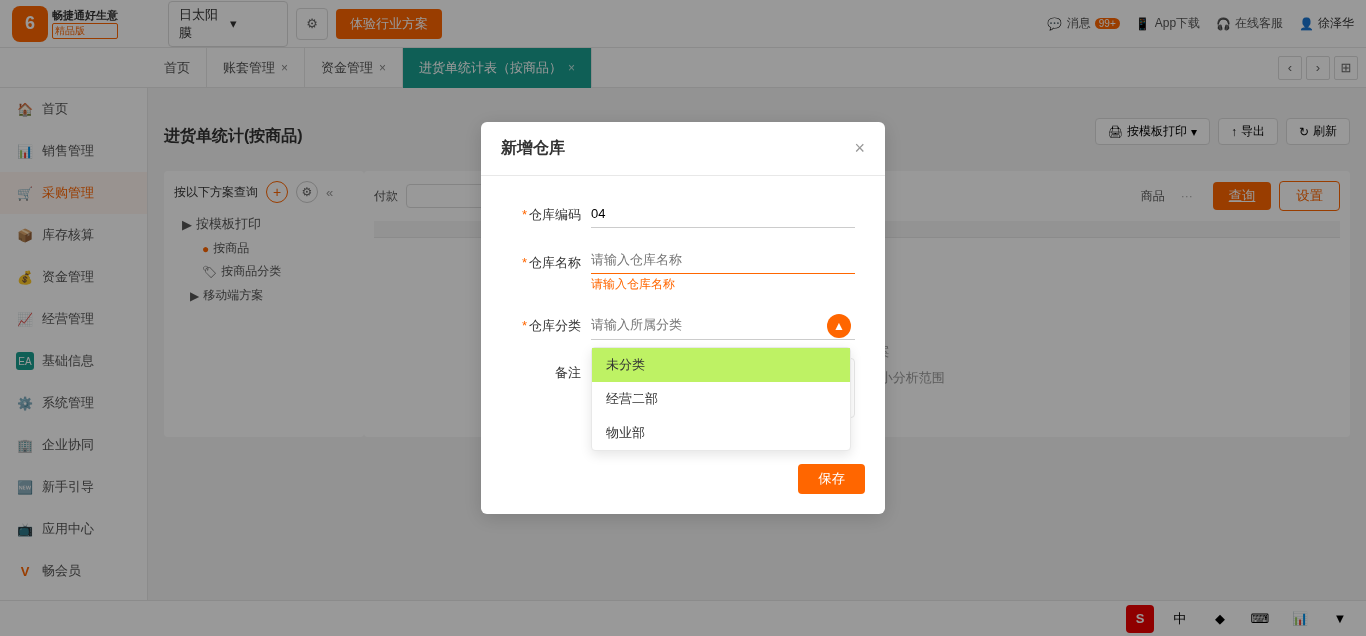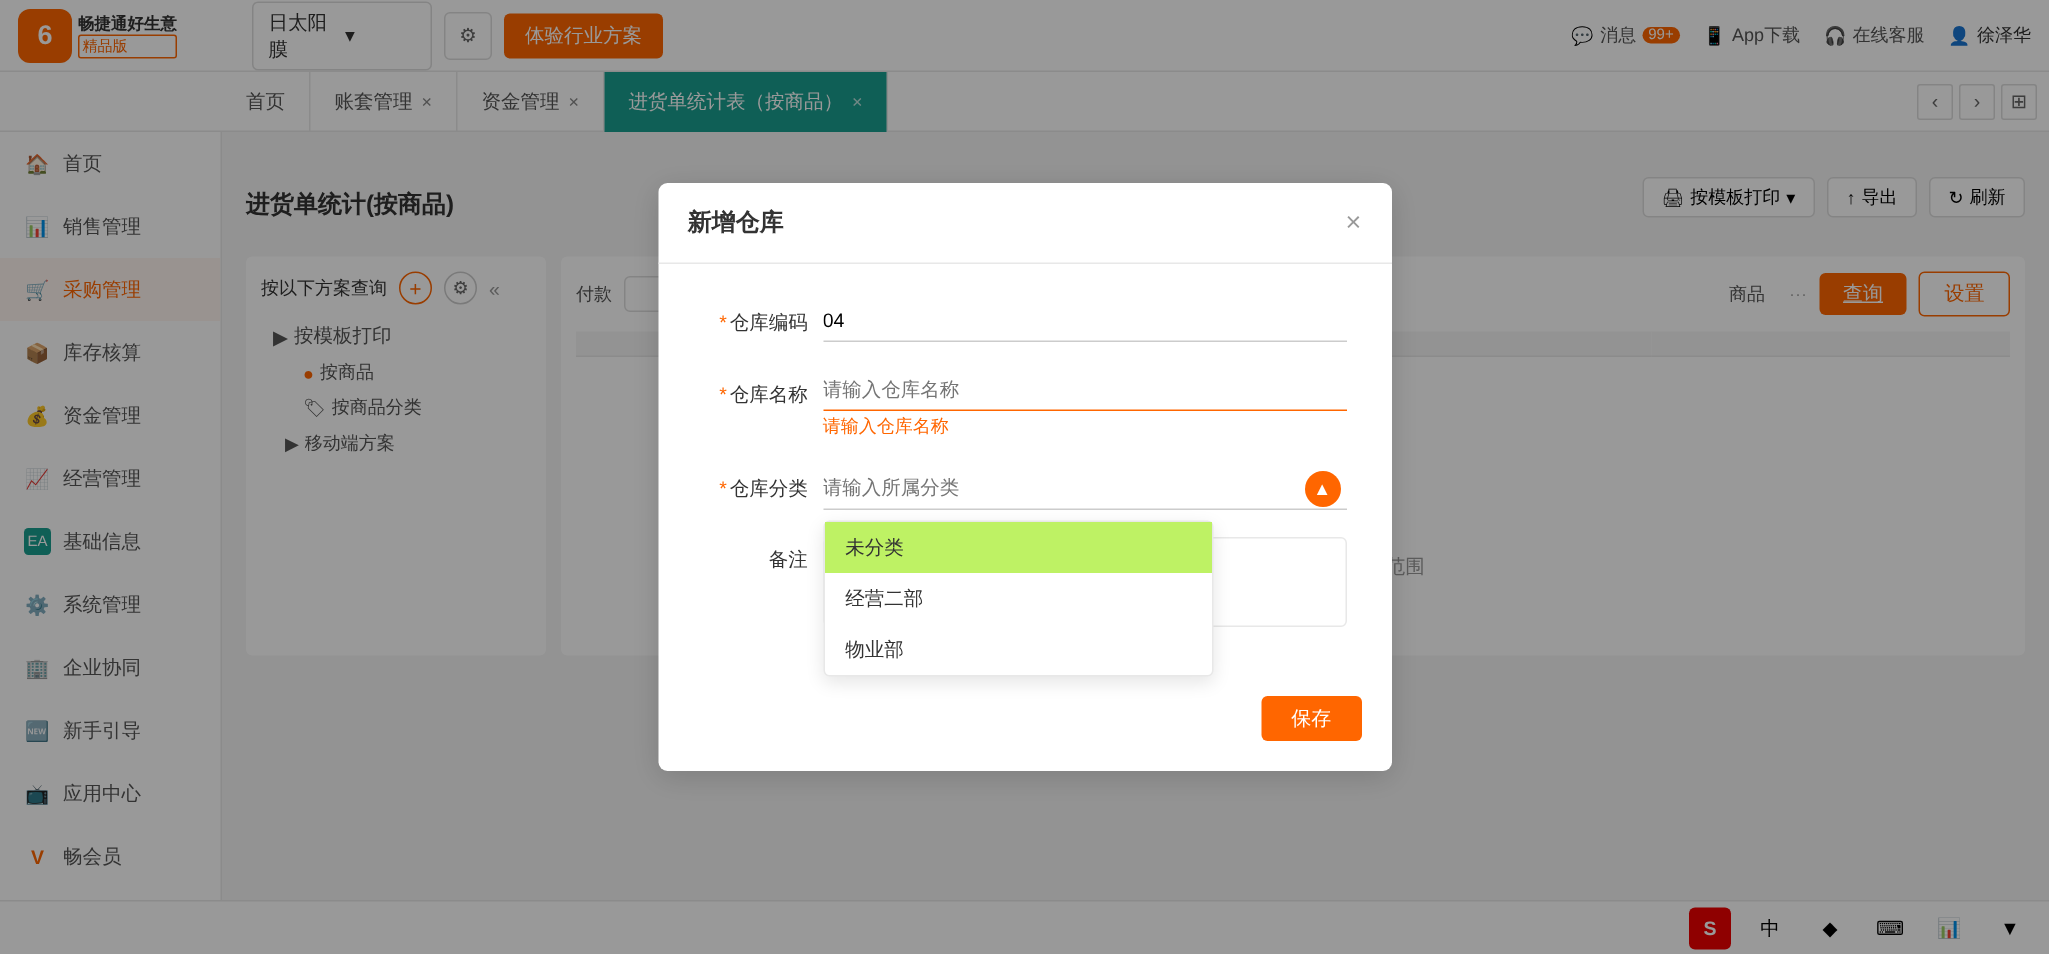--- a/index.html
+++ b/index.html
@@ -175,21 +175,21 @@
     }
 
     
     .overlay {
       position: fixed; top: 0; left: 0; width: 100%; height: 100%;
       background: rgba(0,0,0,0.4); z-index: 100;
       display: flex; align-items: center; justify-content: center;
     }
     .dialog {
       background: #fff; border-radius: 6px; padding: 0;
-      width: 489px; box-shadow: 0 4px 20px rgba(0,0,0,0.15);
+      width: 404px; box-shadow: 0 4px 20px rgba(0,0,0,0.15);
       position: relative;
     }
     .dialog-header {
       display: flex; align-items: center; justify-content: space-between;
       padding: 16px 20px; border-bottom: 1px solid #e8e8e8;
     }
     .dialog-title { font-size: 16px; font-weight: bold; color: #333; }
     .close-btn { cursor: pointer; color: #999; font-size: 18px; }
     .dialog-body { padding: 24px 30px 16px; }
     .form-row {
@@ -252,21 +252,21 @@
 
     
     .hint-section {
       display: flex; flex-direction: column; align-items: center;
       justify-content: center; padding: 40px 0; color: #aaa; gap: 8px;
     }
     .hint-icon { font-size: 48px; }
     .hint-text { font-size: 13px; color: #999; }
 
     .content-main {
-      display: flex; gap: 10px; flex: 1;
+      display: flex; gap: 0; flex: 1;
     }
     .left-panel {
       width: 200px; background: #fff; border-radius: 4px; padding: 10px;
     }
     .right-panel { flex: 1; background: #fff; border-radius: 4px; padding: 10px; }
   </style>
 </head>
 <body>
 
 <div class="topbar">
@@ -445,21 +445,21 @@
           <span style="font-size:12px;color:#555;">付款</span>
           <input class="filter-input" style="width: 100px;">
           <span style="color:#aaa;font-size:12px;">···</span>
           <span style="font-size:12px;color:#555;">单据状态</span>
           <select class="filter-select">
             <option></option>
           </select>
           <span style="flex:1;"></span>
           <span style="font-size:12px;color:#555;">商品</span>
           <span style="color:#aaa;font-size:12px;margin-left:8px;">···</span>
-          <button class="search-btn" style="text-decoration:underline;">查询</button>
+          <button class="search-btn" style="margin-left:12px;text-decoration:underline;">查询</button>
           <button class="set-btn">设置</button>
         </div>
 
         <div>
           <table class="data-table">
             <thead>
               <tr>
                 <th></th>
                 <th></th>
                 <th></th>

